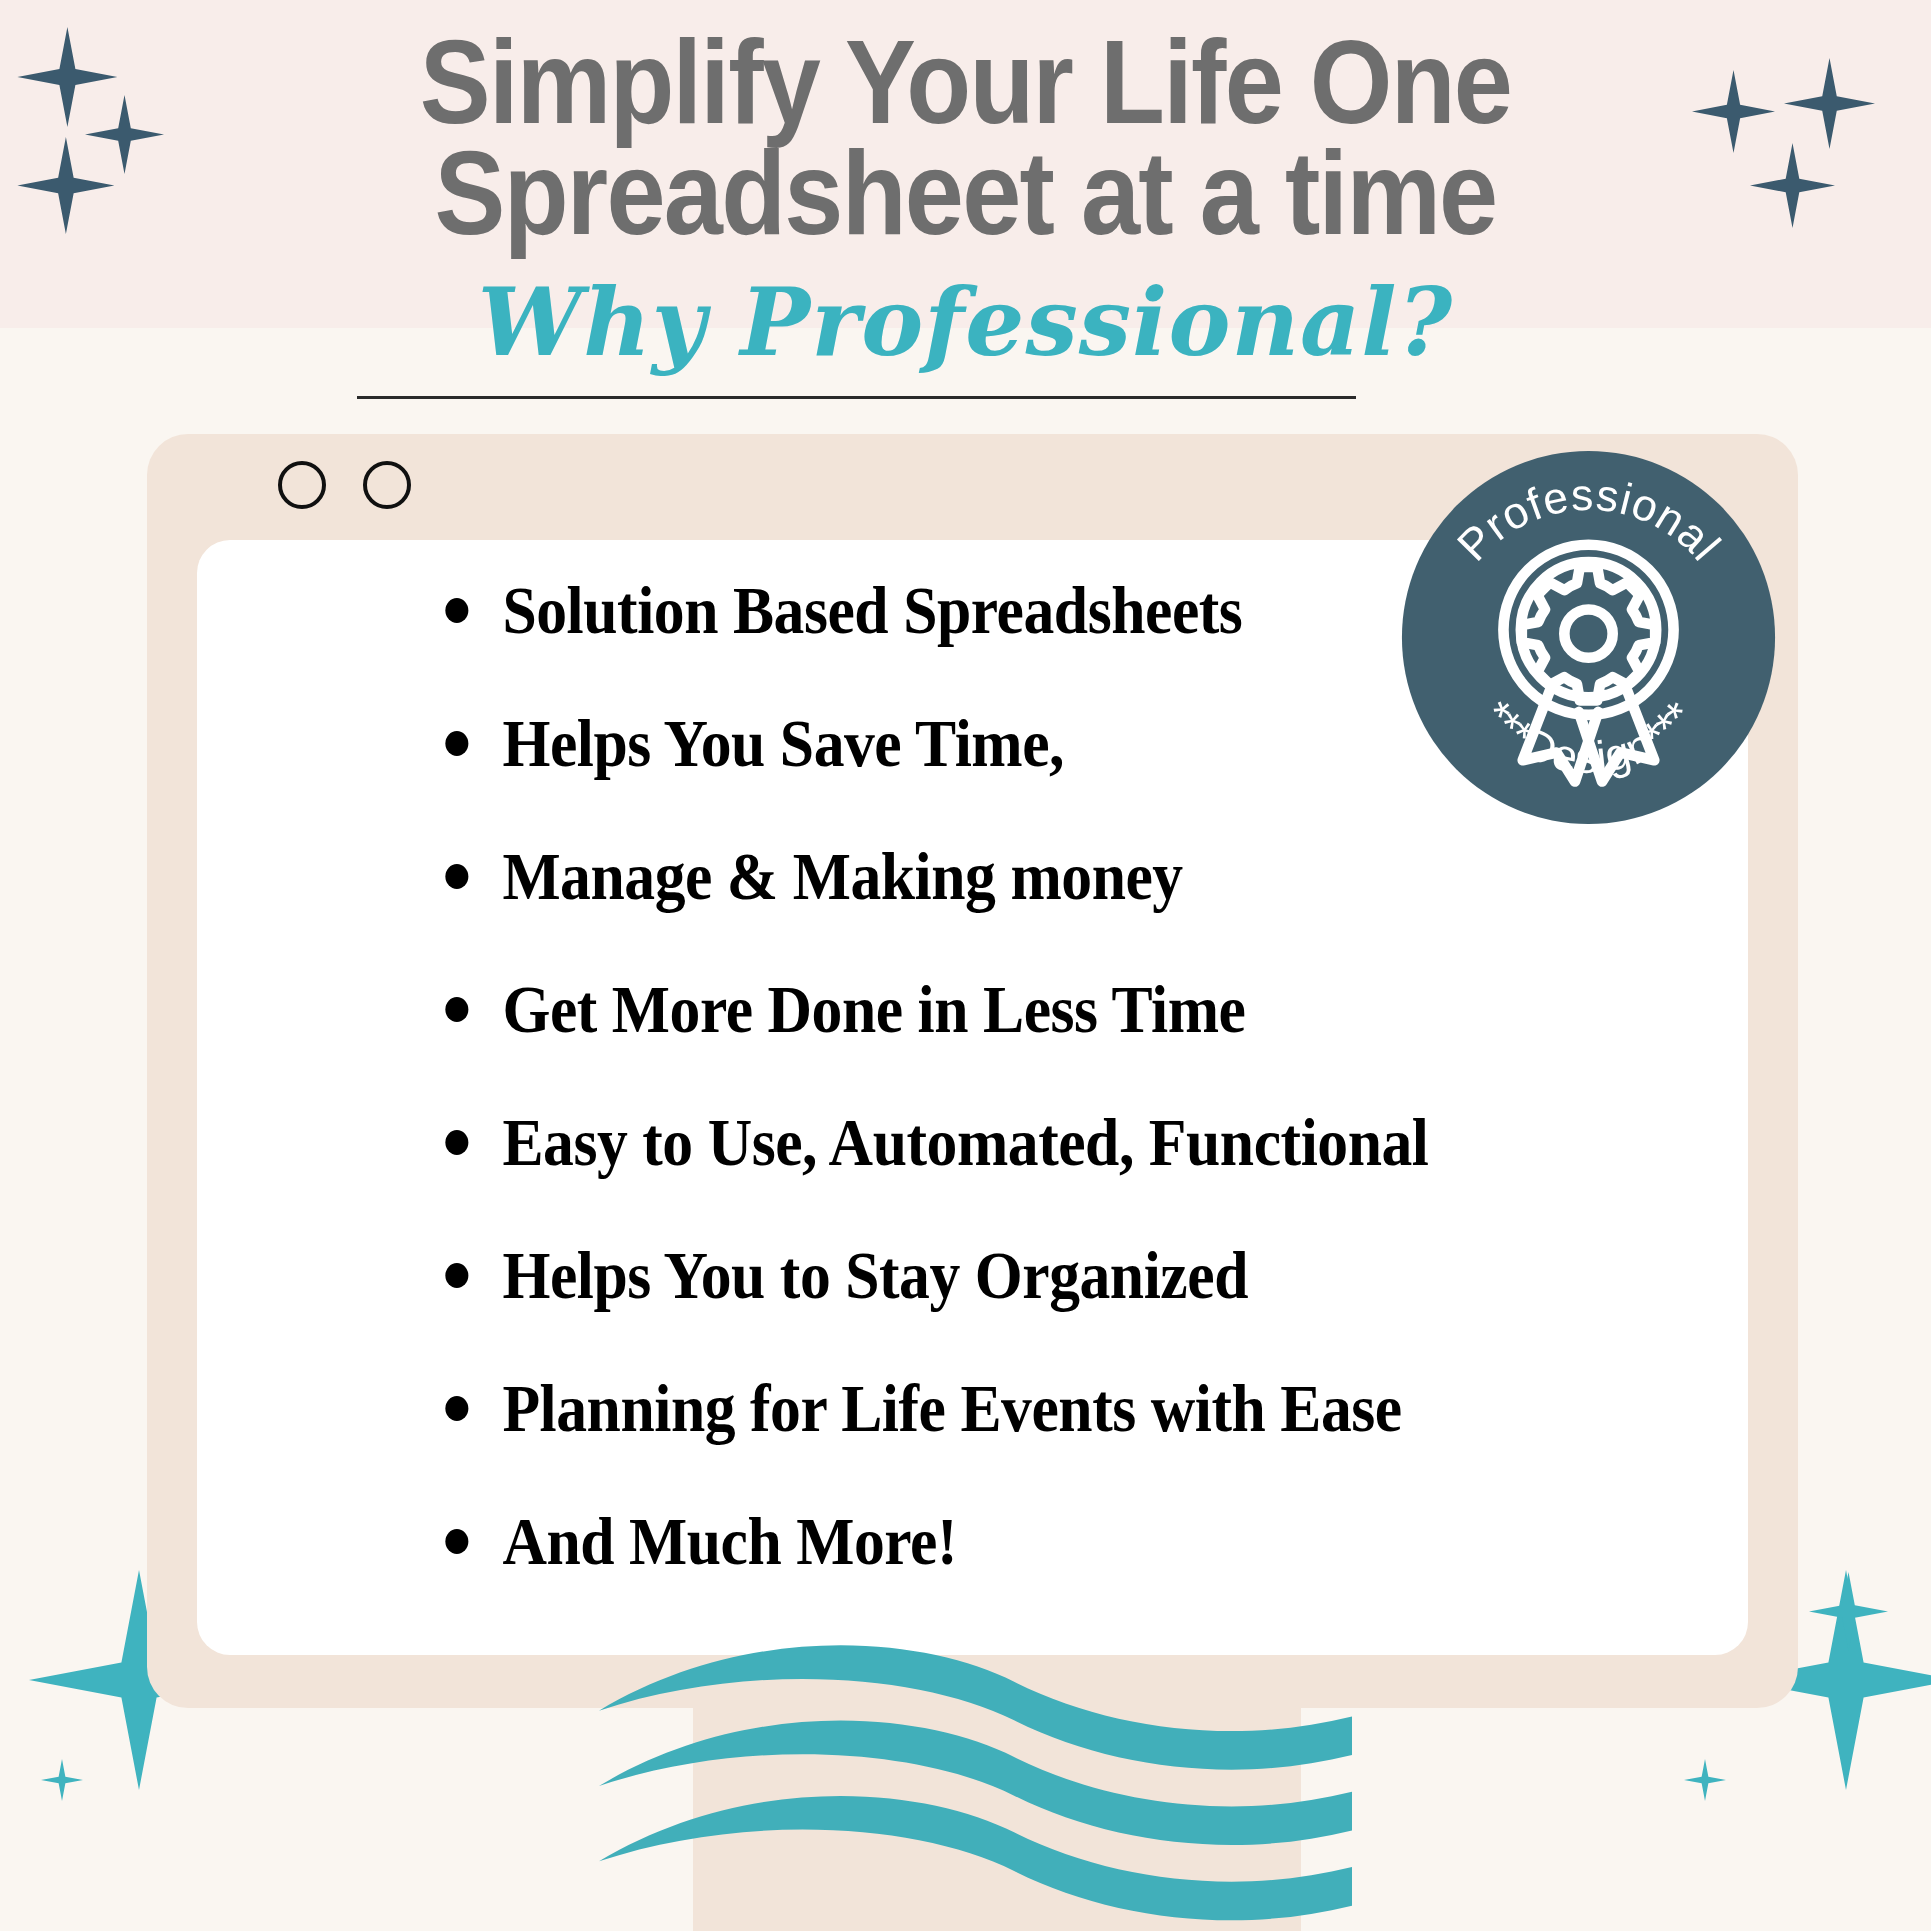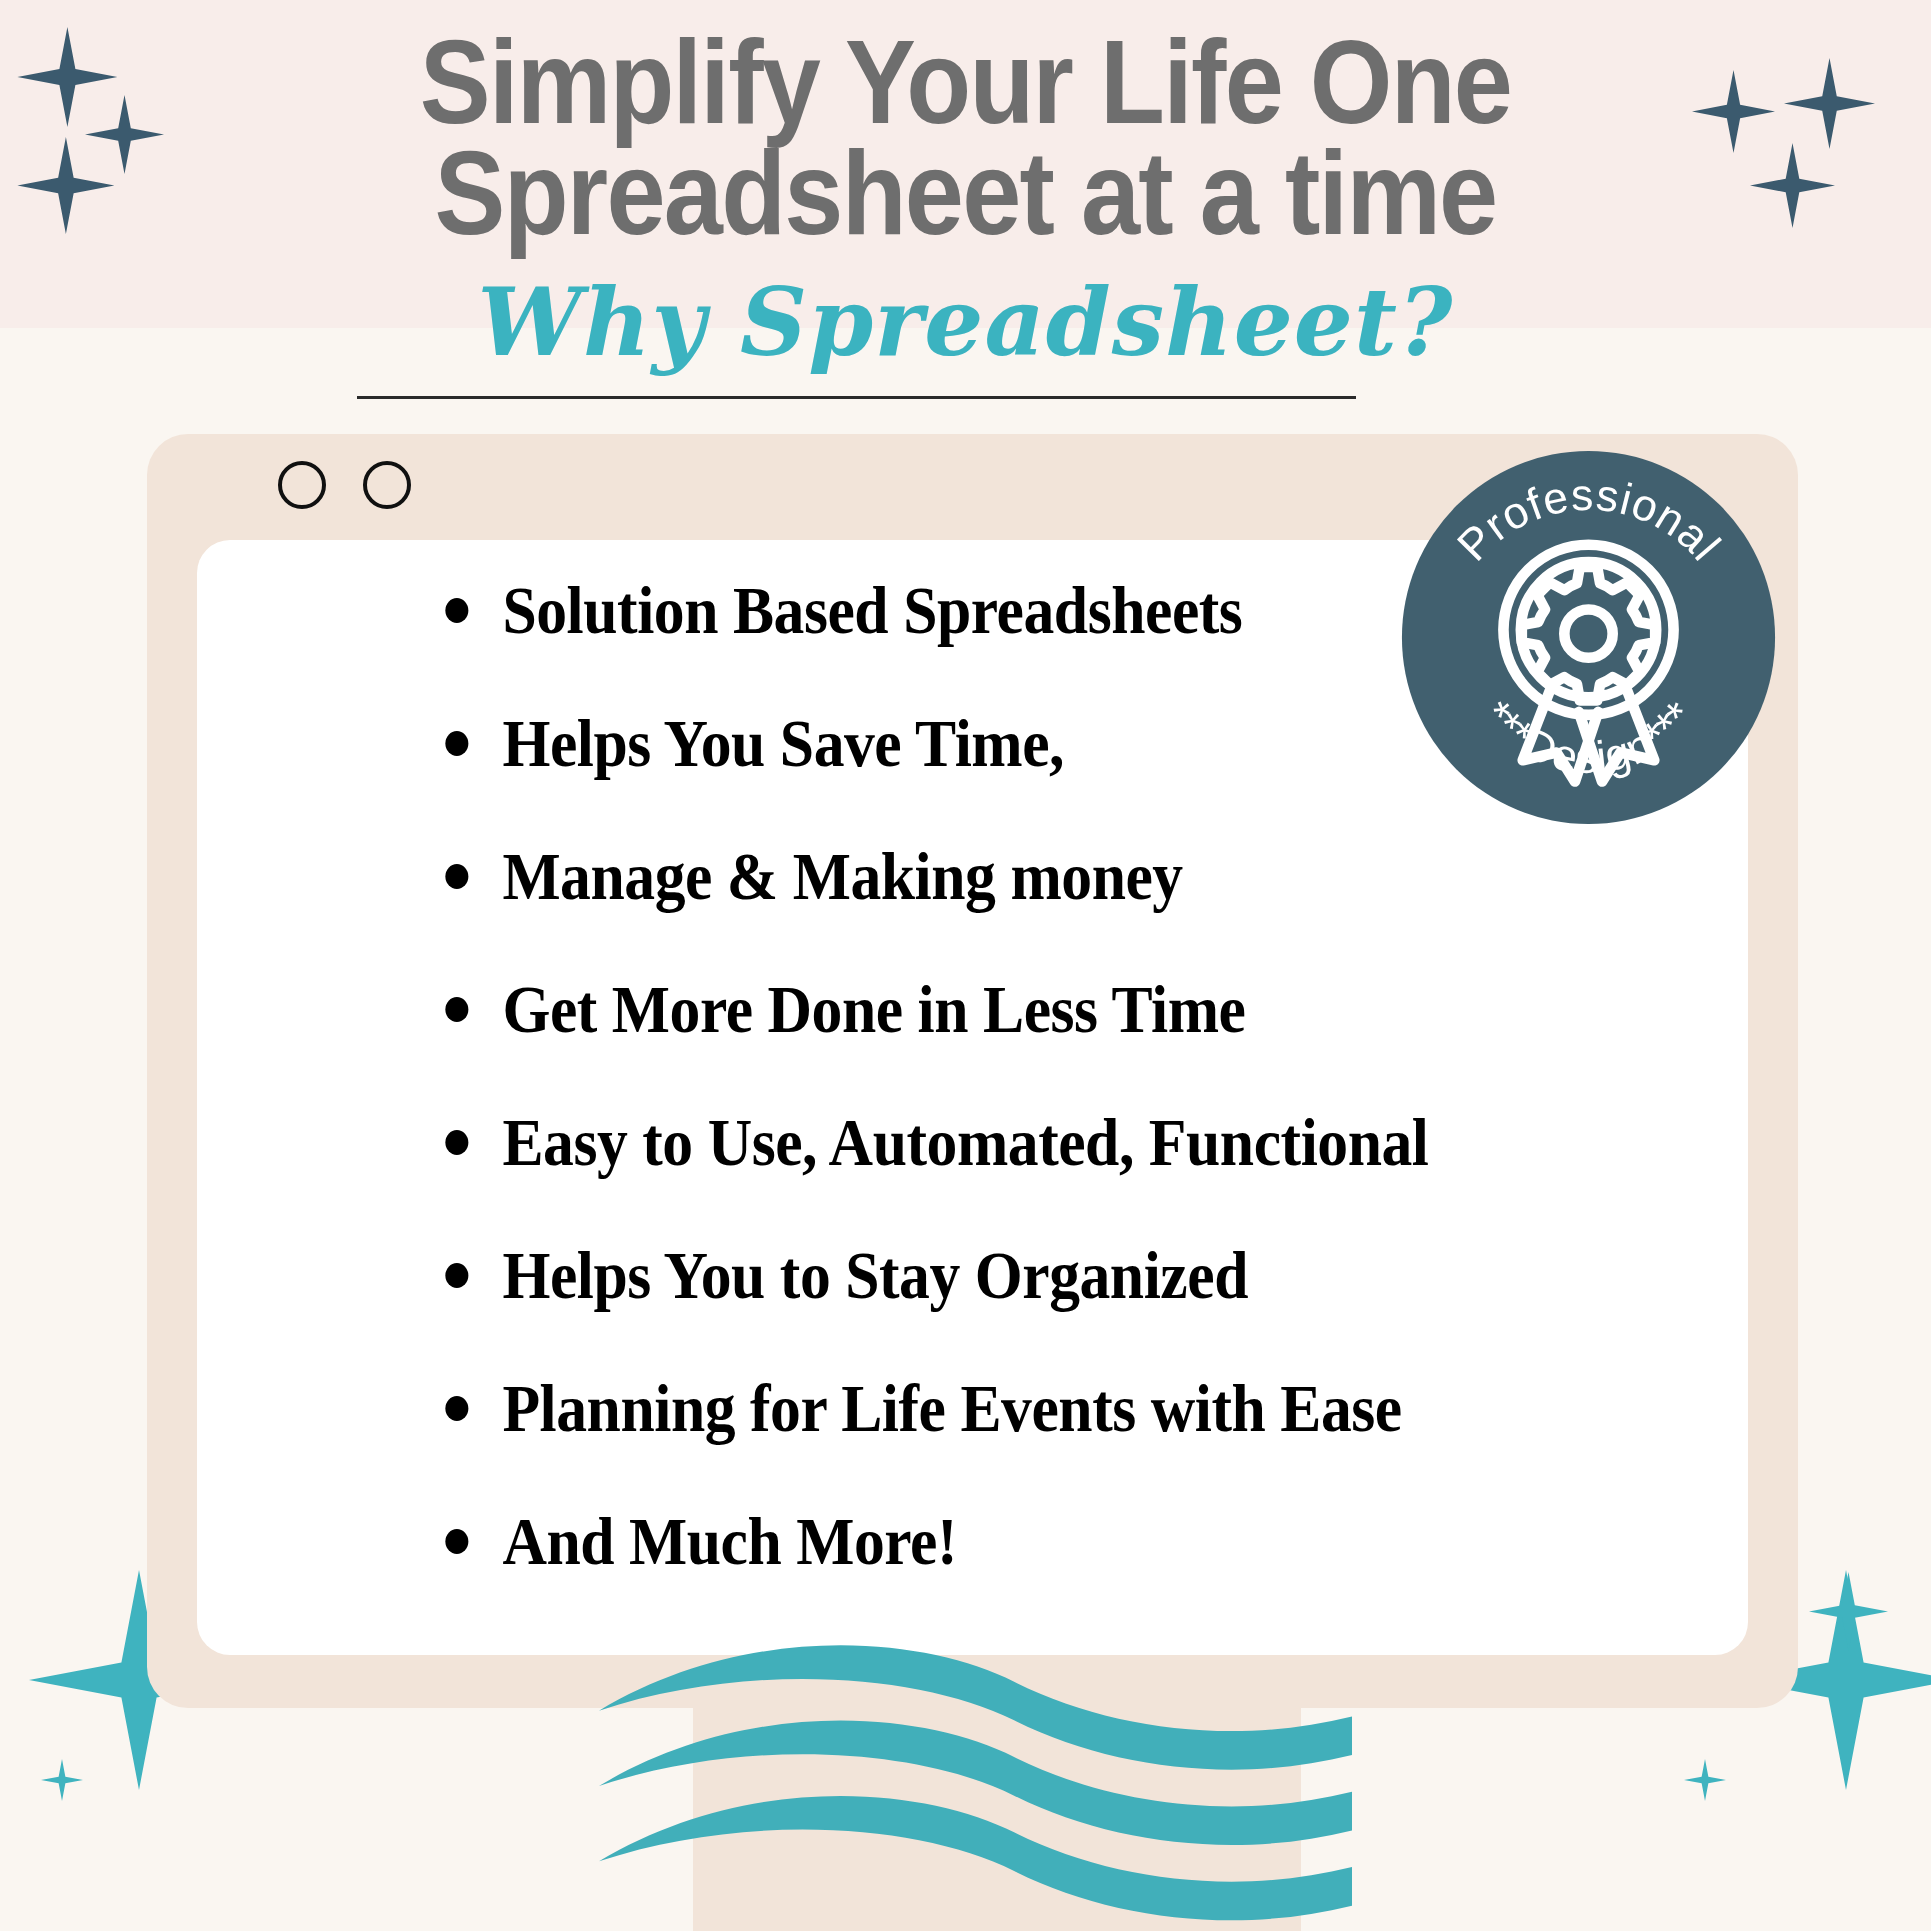--- a/index.html
+++ b/index.html
@@ -169,21 +169,21 @@
 
   <div class="spark" style="left:1784px; top:58px;  width:91px;  height:91px;"></div>
   <div class="spark" style="left:1784px; top:21px;  width:0;    height:0;"></div>
   <div class="spark" style="left:1692px; top:70px;  width:83px;  height:83px;"></div>
   <div class="spark" style="left:1750px; top:143px; width:85px;  height:85px;"></div>
 
   <div class="headline">Simplify Your Life One
 Spreadsheet at a time</div>
 
   <div class="script-rule"></div>
-  <div class="script-title">Why Spreadsheet?</div>
+  <div class="script-title">Why Professional?</div>
 
   <div class="beige-strip"></div>
 
   <div class="window">
     <div class="window-dots">
       <span class="dot"></span>
       <span class="dot"></span>
     </div>
     <div class="window-panel">
       <ul class="bullets">

